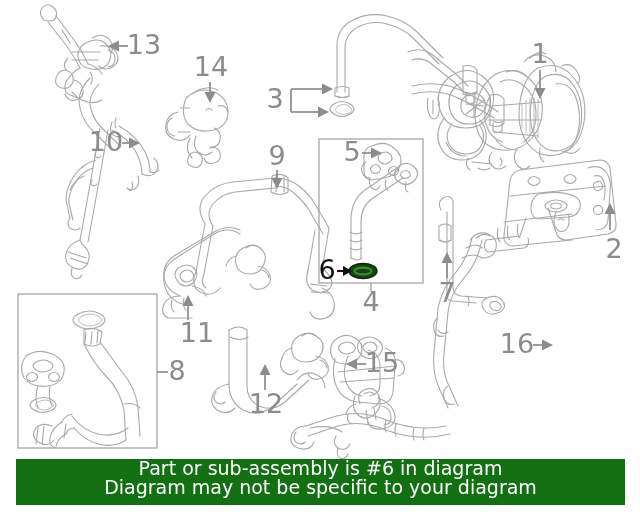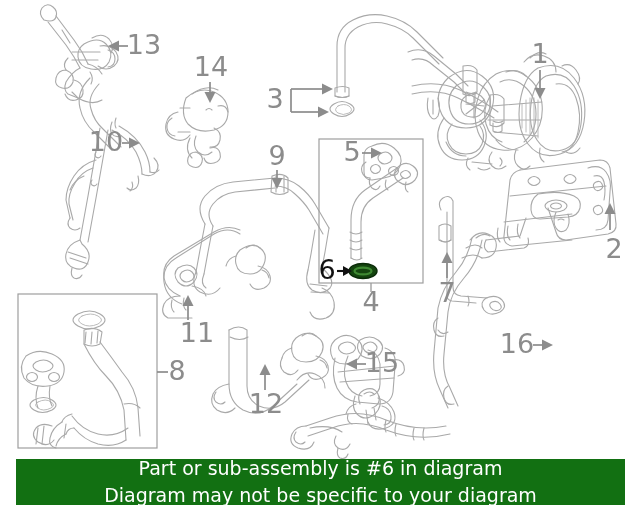--- a/index.html
+++ b/index.html
@@ -103,21 +103,21 @@
     position: absolute;
     left: 16px;
     top: 459px;
     width: 609px;
     height: 46px;
     background: #127012;
     box-sizing: border-box;
     display: flex;
     flex-direction: column;
     align-items: center;
-    justify-content: space-between;
+    justify-content: flex-start;
     line-height: 1.02;
   }
   #banner .banner-line {
     color: #ffffff;
     font-family: "DejaVu Sans", sans-serif;
     font-size: 19px;
     white-space: nowrap;
     letter-spacing: 0px;
   }
 </style>

